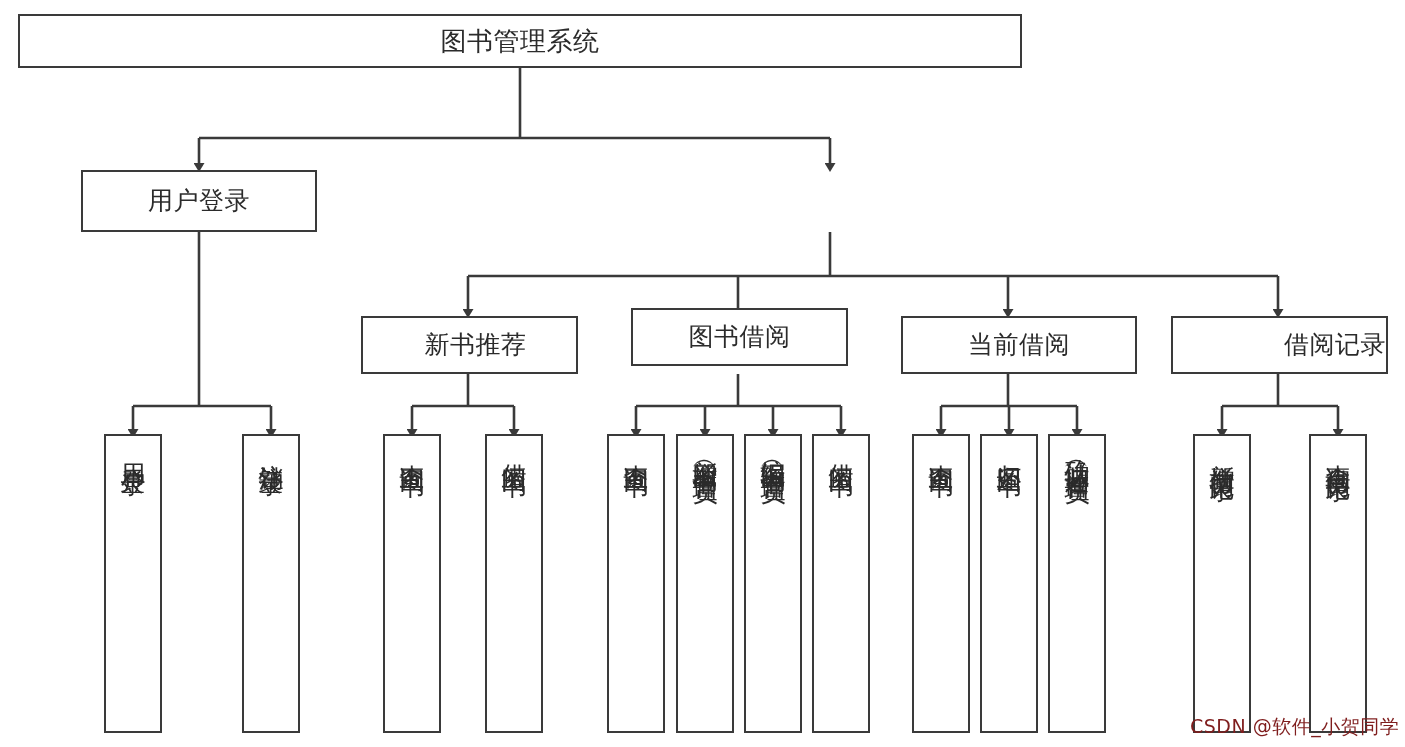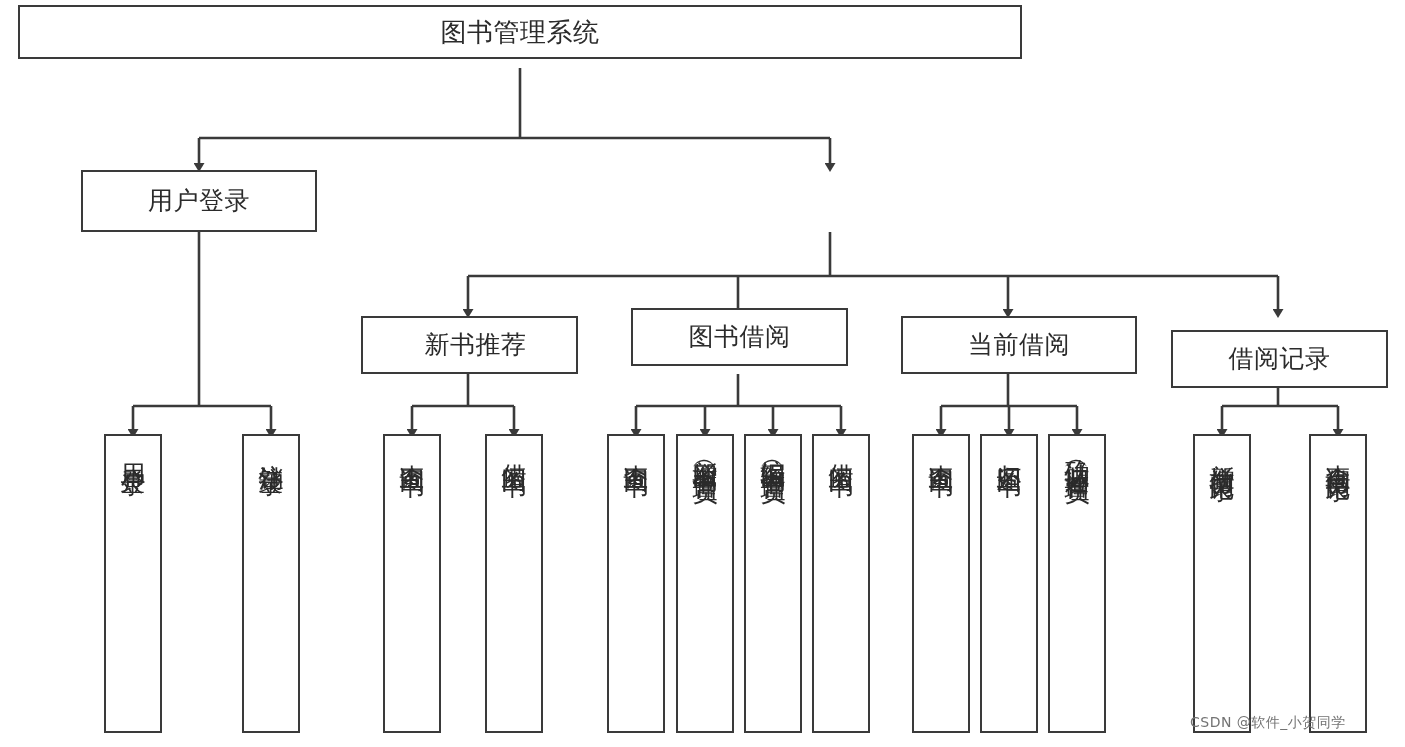--- a/index.html
+++ b/index.html
@@ -62,22 +62,22 @@
     line-height: 1.0;
     letter-spacing: 3px;
     white-space: nowrap;
   }
   
   .node.vert.tall {
     padding-top: 4px;
   }
   .watermark {
     position: absolute;
-    color: #737373;
-    font-size: 14px;
+    color: #7f1d1d;
+    font-size: 19px;
     white-space: nowrap;
     letter-spacing: 0.5px;
   }
 </style>
 </head>
 <body>
 
 <div id="canvas">
 
   <svg id="wires" viewBox="0 0 1405 747" xmlns="http://www.w3.org/2000/svg">
@@ -125,38 +125,38 @@
       <path d="M1009,406 L1009,430" marker-end="url(#arrow)"></path>
       <path d="M1077,406 L1077,430" marker-end="url(#arrow)"></path>
 
       <path d="M1278,374 L1278,406"></path>
       <path d="M1222,406 L1338,406"></path>
       <path d="M1222,406 L1222,430" marker-end="url(#arrow)"></path>
       <path d="M1338,406 L1338,430" marker-end="url(#arrow)"></path>
     </g>
   </svg>
 
-  <div class="node horiz root" style="left:18px; top:5px; width:1004px; height:54px;">
+  <div class="node horiz root" style="left:18px; top:14px; width:1004px; height:54px;">
     <span class="label">图书管理系统</span>
   </div>
 
   <div class="node horiz" style="left:81px; top:170px; width:236px; height:62px;">
     <span class="label">用户登录</span>
   </div>
 
   <div class="node horiz" style="left:361px; top:316px; width:217px; height:58px;padding-left:12px;">
     <span class="label">新书推荐</span>
   </div>
   <div class="node horiz" style="left:631px; top:308px; width:217px; height:58px;">
     <span class="label">图书借阅</span>
   </div>
   <div class="node horiz" style="left:901px; top:316px; width:236px; height:58px;">
     <span class="label">当前借阅</span>
   </div>
-  <div class="node horiz" style="left:1171px; top:330px; width:217px; height:58px;">
+  <div class="node horiz" style="left:1171px; top:316px; width:217px; height:58px;justify-content:flex-end;">
     <span class="label">借阅记录</span>
   </div>
 
   <div class="node vert" style="left:104px; top:434px; width:58px; height:299px;">
     <span class="label">用户登录</span>
   </div>
   <div class="node vert" style="left:242px; top:434px; width:58px; height:299px;">
     <span class="label">注销登录</span>
   </div>
 

